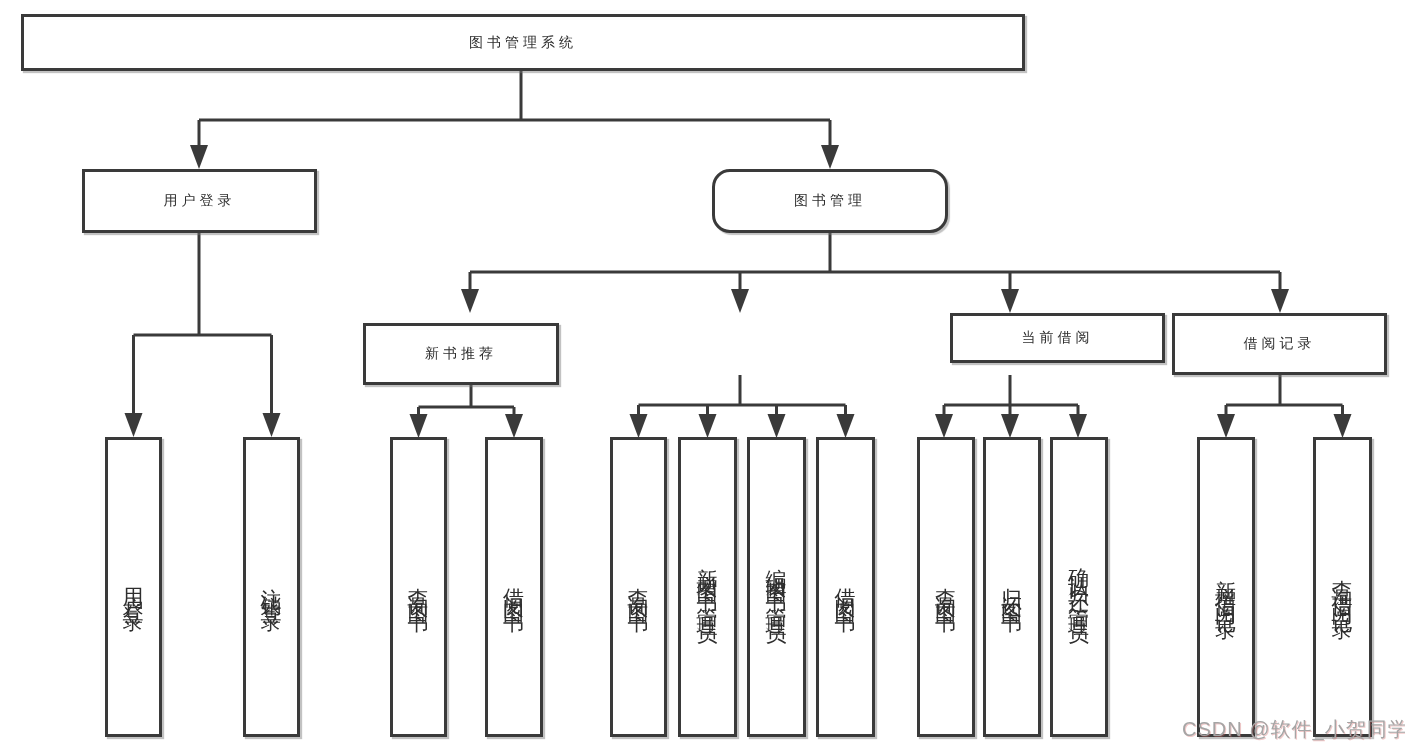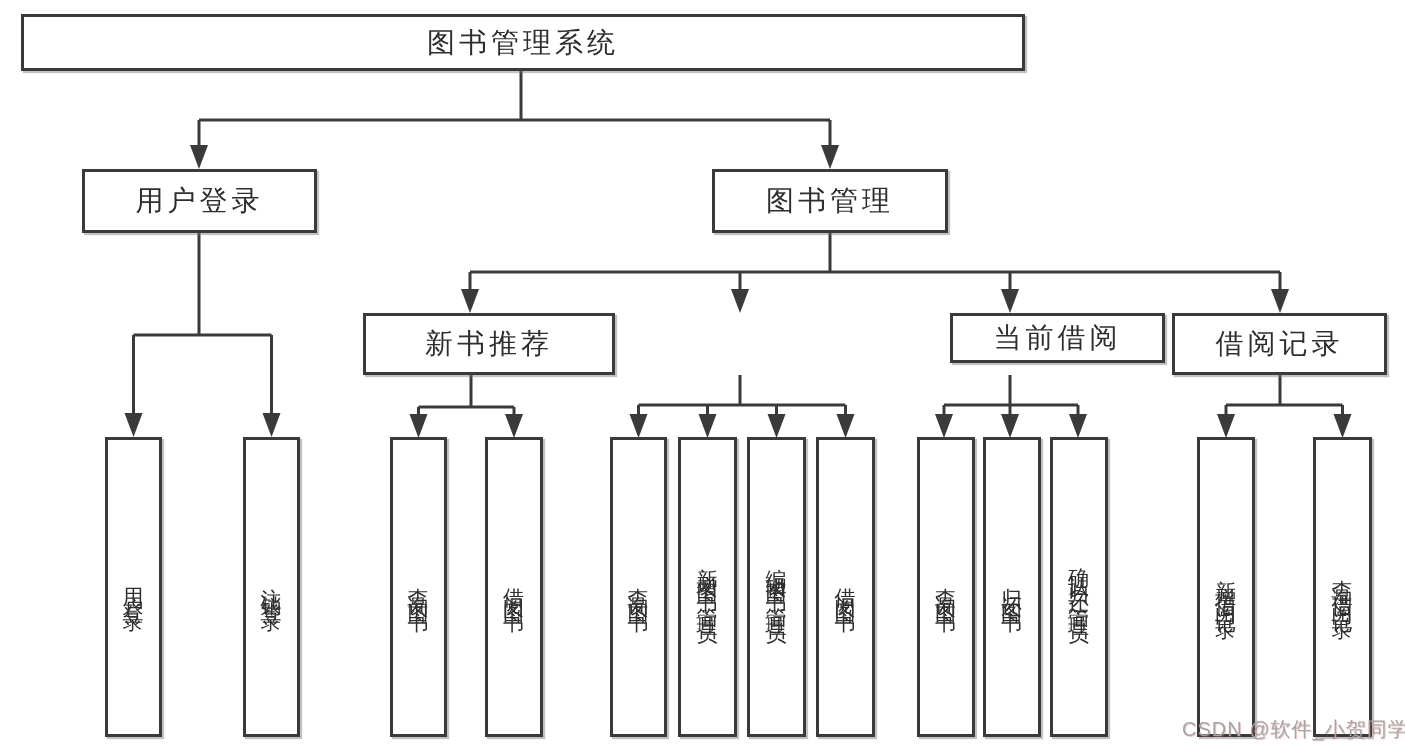--- a/index.html
+++ b/index.html
@@ -27,39 +27,39 @@
     box-sizing: border-box;
     background: #ffffff;
     border: 3px solid #3a3a3a;
     display: flex;
     align-items: center;
     justify-content: center;
     color: #2e2e2e;
     box-shadow: 2px 2px 1px rgba(120,120,120,0.45);
   }
   .node .hlabel {
-    font-size: 28px;
+    font-size: 14px;
     letter-spacing: 4px;
     white-space: nowrap;
     font-family: Liberation Mono, monospace;
   }
   .node .vlabel {
     writing-mode: vertical-rl;
     font-size: 21px;
     letter-spacing: 8px;
     line-height: 1;
     white-space: nowrap;
   }
   
   #n-root            { left: 21px;   top: 14px;  width: 1004px; height: 57px; }
   
   #n-l1-0            { left: 82px;   top: 169px; width: 235px;  height: 64px; }
-  #n-l1-1            { left: 712px;  top: 169px; width: 236px;  height: 64px; }
+  #n-l1-1            { left: 712px;  top: 169px; width: 236px;  height: 64px; border-radius: 18px; }
   
-  #n-l2-0            { left: 363px;  top: 313px; width: 252px;  height: 62px; }
+  #n-l2-0            { left: 363px;  top: 323px; width: 196px;  height: 62px; }
   #n-l2-1            { left: 632px;  top: 313px; width: 216px;  height: 62px; }
   #n-l2-2            { left: 950px;  top: 313px; width: 215px;  height: 50px; }
   #n-l2-3            { left: 1172px; top: 313px; width: 215px;  height: 62px; }
   
   .leaf              { top: 437px; height: 300px; }
   #n-leaf-0  { left: 105px;  width: 57px; }
   #n-leaf-1  { left: 243px;  width: 57px; }
   #n-leaf-2  { left: 390px;  width: 57px; }
   #n-leaf-3  { left: 485px;  width: 58px; }
   #n-leaf-4  { left: 610px;  width: 57px; }

